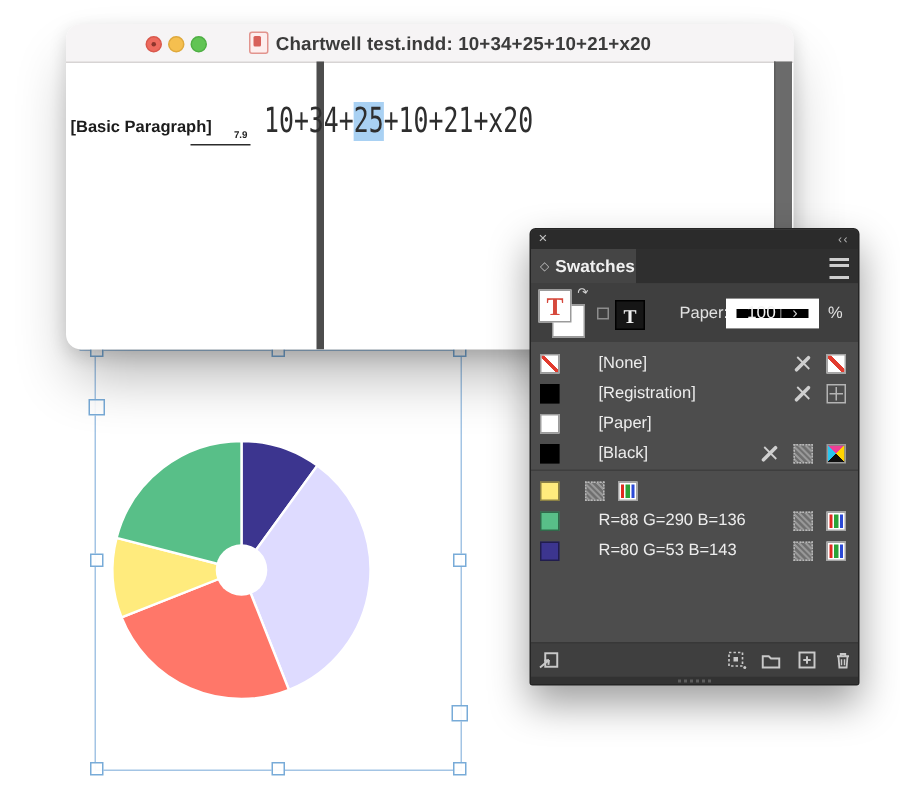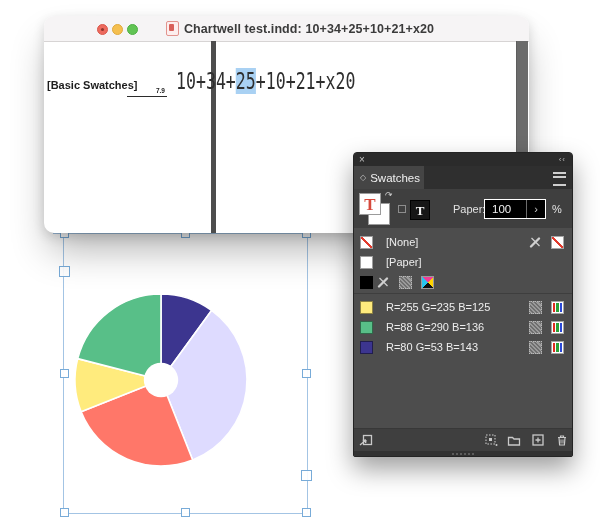--- a/index.html
+++ b/index.html
@@ -44,45 +44,45 @@
   
   #swatches-panel{left:353px;top:152px;width:220px;height:305px;z-index:3;background:#4d4d4d;
     border:1px solid #242424;border-radius:4px 4px 2px 2px;box-shadow:0 12px 26px rgba(0,0,0,.38);box-sizing:border-box;overflow:hidden;}
   #panel-topbar{left:0;top:0;right:0;height:13px;background:#2b2b2b;position:absolute;}
   #panel-close{position:absolute;left:5px;top:0px;font-size:10px;color:#c3c3c3;line-height:13px;}
   #panel-collapse{position:absolute;right:6px;top:0;font-size:8px;color:#b5b5b5;line-height:13px;letter-spacing:1px;}
   #tabbar{left:0;top:13px;right:0;height:23px;background:#2f2f2f;position:absolute;}
   #tab-swatches{position:absolute;left:0;top:0;height:23px;width:70px;background:#454545;
     display:flex;align-items:center;gap:4px;padding-left:6px;box-sizing:border-box;}
   #tab-diamond{font-size:8px;color:#bdbdbd;}
-  #tab-label{font-size:11.5px;font-weight:normal;color:#f0f0f0;}
+  #tab-label{font-size:11.5px;font-weight:bold;color:#f0f0f0;}
   #panel-menu{position:absolute;right:6px;top:6px;width:13px;height:10px;border-top:2px solid #cfcfcf;
     border-bottom:2px solid #cfcfcf;}
   #panel-menu::after{content:"";display:block;margin-top:2px;border-top:2px solid #cfcfcf;}
 
   #controls-row{left:0;top:36px;right:0;height:39px;background:#3f3f3f;position:absolute;}
   .proxy-sq{position:absolute;width:22px;height:22px;background:#fff;border:1px solid #9b9b9b;box-sizing:border-box;}
   #proxy-back{left:14px;top:14px;}
   #proxy-front{left:5px;top:4px;display:flex;align-items:center;justify-content:center;}
   #proxy-front .t{font-family:"Liberation Serif",serif;font-weight:bold;font-size:17px;color:#d6493c;line-height:1;}
   #proxy-swap{position:absolute;left:31px;top:1px;font-size:9px;color:#d2d2d2;transform:rotate(-12deg);}
   #fmt-container-btn{position:absolute;left:44px;top:16px;width:8px;height:8px;border:1.4px solid #8d8d8d;box-sizing:border-box;}
   #fmt-text-btn{position:absolute;left:56px;top:11px;width:18px;height:18px;background:#161616;border:1px solid #000;
     display:flex;align-items:center;justify-content:center;}
   #fmt-text-btn .t{font-family:"Liberation Serif",serif;font-weight:bold;font-size:13px;color:#f2f2f2;line-height:1;}
   #tint-label{position:absolute;left:99px;top:14px;font-size:11px;color:#e2e2e2;}
-  #tint-field{position:absolute;left:130px;top:10px;width:62px;height:20px;background:#000000;border:1px solid #ffffff;
+  #tint-field{position:absolute;left:130px;top:10px;width:62px;height:20px;background:#000000;border:7px solid #ffffff;
     box-sizing:border-box;display:flex;align-items:center;}
   #tint-value{flex:1;padding-left:7px;font-size:11.5px;color:#f2f2f2;}
   #tint-expand{width:18px;height:100%;border-left:1px solid #6d6d6d;display:flex;align-items:center;justify-content:center;
     color:#cccccc;font-size:11px;}
   #tint-pct{position:absolute;left:198px;top:14px;font-size:11px;color:#e2e2e2;}
 
   #swatch-list{left:0;top:75px;right:0;bottom:27px;background:#4d4d4d;position:absolute;padding-top:4px;}
-  .swatch-row{height:20px;display:flex;align-items:center;padding:0 8px 0 6px;gap:4px;position:relative;}
+  .swatch-row{height:20px;display:flex;align-items:center;padding:0 8px 0 6px;gap:17px;position:relative;}
   .swatch-row.selected{background:#4a6a8d;}
   .chip{width:13px;height:13px;box-sizing:border-box;border:1px solid rgba(0,0,0,.45);flex:0 0 auto;}
   .chip.light{border-color:#9d9d9d;}
   .chip-none{background:
      linear-gradient(45deg,transparent 42%,#e23b2e 42%,#e23b2e 58%,transparent 58%),#fff;}
   .swatch-name{font-size:11px;color:#ededed;margin-left:9px;flex:1 1 auto;white-space:nowrap;overflow:hidden;}
   .swatch-row.selected .swatch-name{font-weight:bold;color:#fff;}
   .row-icons{display:flex;align-items:center;flex:0 0 auto;}
   .ric{width:13px;height:13px;box-sizing:border-box;flex:0 0 auto;}
   .ric + .ric{margin-left:9px;}
@@ -143,21 +143,21 @@
       </span>
     <span id="tl-min" class="tl"></span>
     <span id="tl-zoom" class="tl"></span>
     <span id="title-group">
       <span id="doc-icon">
           <span class="g"></span>
         </span>
       <span id="win-title">Chartwell test.indd: 10+34+25+10+21+x20</span>
     </span>
   </div>
-  <div id="style-label" class="abs">[Basic Swatches]</div>
+  <div id="style-label" class="abs">[Basic Paragraph]</div>
   <div id="depth-num" class="abs">7.9</div>
   <div id="depth-rule" class="abs"></div>
   <div id="story-divider"></div>
   <div id="story-text" class="abs"><span>10+34+</span><span class="hl">25</span><span>+10+21+x20</span></div>
   <div id="doc-scrollbar"></div>
 </div>
 
 <div id="swatches-panel" class="abs">
   <div id="panel-topbar" class="abs">
     <span id="panel-close">×</span>
@@ -193,39 +193,50 @@
         <span class="swatch-name">[None]</span>
         <span class="row-icons">
           <svg width="13" height="13" class="ric">
             <line x1="2" y1="10.5" x2="10" y2="2.5" stroke="#cfcfcf" stroke-width="2.4" stroke-linecap="round"></line>
             <line x1="2.5" y1="2" x2="10.5" y2="10" stroke="#cfcfcf" stroke-width="1.2"></line>
           </svg>
           <span class="ric icon-none-mini"></span>
         </span>
       </div>
       <div class="swatch-row">
-        <span class="chip light" style="background: rgb(255, 255, 255);"></span>
-        <span class="swatch-name">[Paper]</span>
-        <span class="row-icons"></span>
-      </div>
-      <div class="swatch-row">
         <span class="chip" style="background: rgb(0, 0, 0);"></span>
+        <span class="swatch-name">[Registration]</span>
         <span class="row-icons">
           <svg width="13" height="13" class="ric">
             <line x1="2" y1="10.5" x2="10" y2="2.5" stroke="#cfcfcf" stroke-width="2.4" stroke-linecap="round"></line>
             <line x1="2.5" y1="2" x2="10.5" y2="10" stroke="#cfcfcf" stroke-width="1.2"></line>
           </svg>
+          <span class="ric icon-registration"></span>
+        </span>
+      </div>
+      <div class="swatch-row">
+        <span class="chip light" style="background: rgb(255, 255, 255);"></span>
+        <span class="swatch-name">[Paper]</span>
+        <span class="row-icons"></span>
+      </div>
+      <div class="swatch-row">
+        <span class="chip" style="background: rgb(0, 0, 0);"></span>
+        <span class="swatch-name">[Black]</span>
+        <span class="row-icons">
+          <svg width="13" height="13" class="ric">
+            <line x1="2" y1="10.5" x2="10" y2="2.5" stroke="#cfcfcf" stroke-width="2.4" stroke-linecap="round"></line>
+            <line x1="2.5" y1="2" x2="10.5" y2="10" stroke="#cfcfcf" stroke-width="1.2"></line>
+          </svg>
           <span class="ric icon-dotted-square"></span>
           <span class="ric icon-cmyk"></span>
         </span>
       </div>
       <div class="group-sep"></div>
       <div class="swatch-row">
         <span class="chip" style="background: rgb(255, 235, 125);"></span>
-        <span class="swatch-name">R=255 G=235 B=125</span>
         <span class="row-icons">
           <span class="ric icon-dotted-square"></span>
           <span class="ric icon-rgb">
             <i class="r"></i>
             <i class="g"></i>
             <i class="b"></i>
           </span>
         </span>
       </div>
       <div class="swatch-row">

